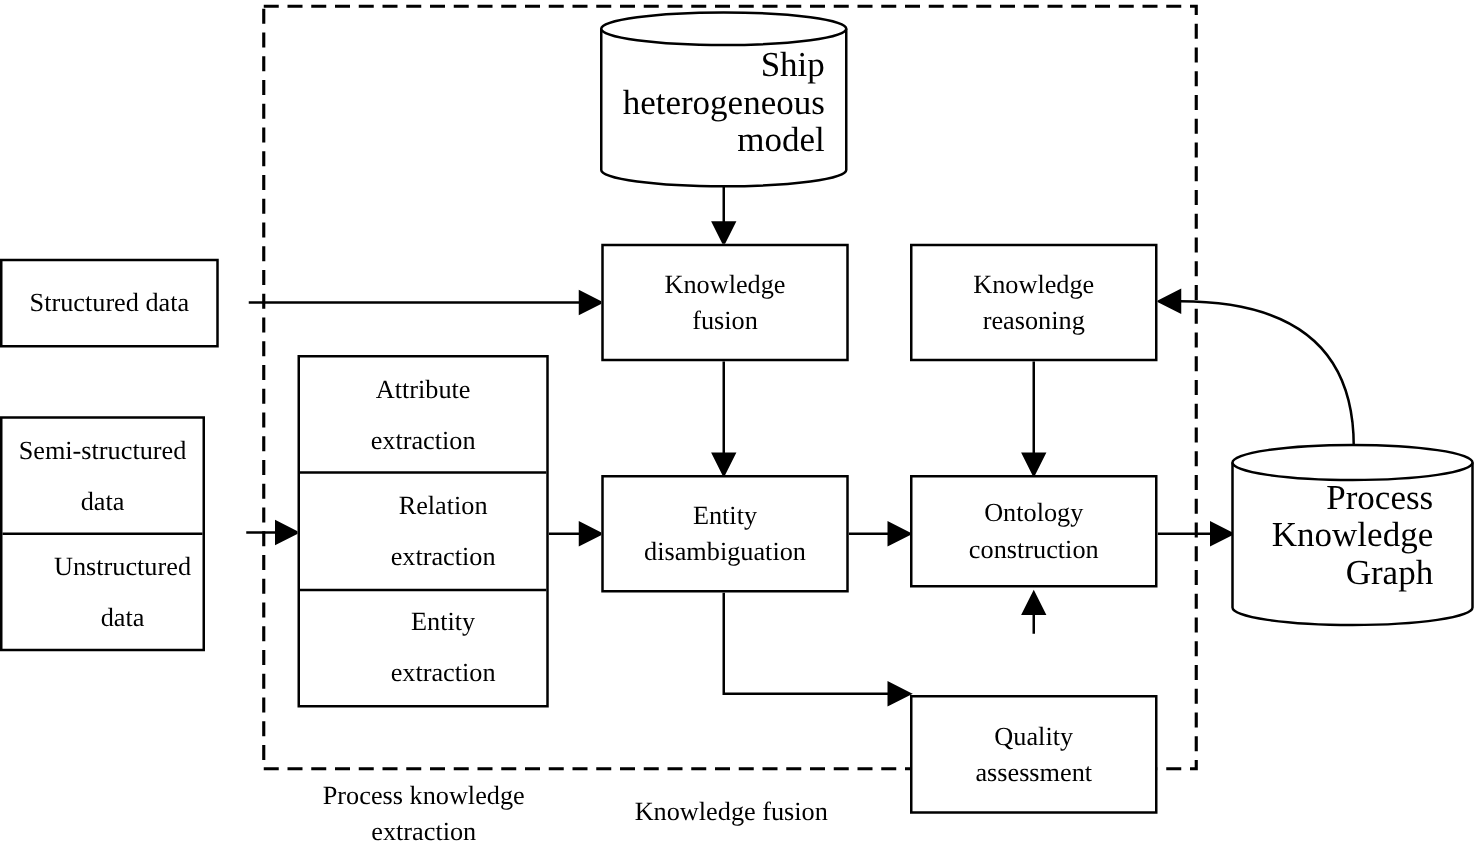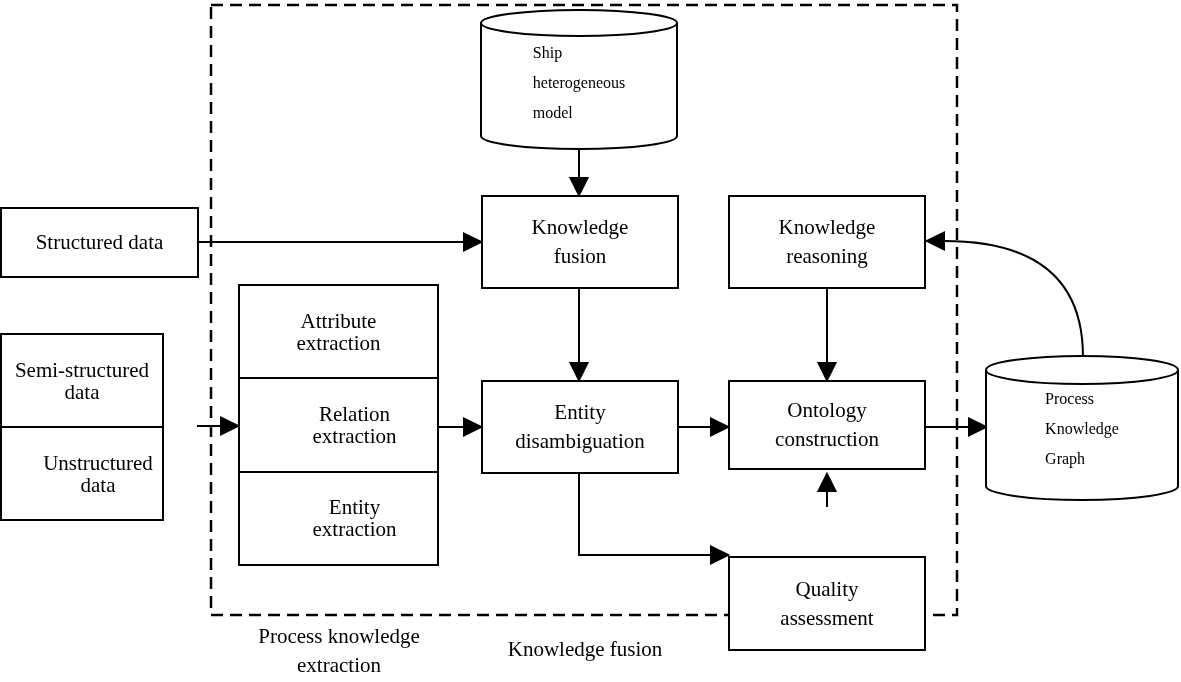--- a/index.html
+++ b/index.html
@@ -12,26 +12,26 @@
     position:absolute; box-sizing:border-box; border:2px solid #000; background:#fff;
     display:flex; align-items:center; justify-content:center; text-align:center;
     white-space:pre-line; font-size:21px; line-height:29px;
   }
   .stackbox {
     position:absolute; box-sizing:border-box; border:2px solid #000; background:#fff;
     display:flex; flex-direction:column;
   }
   .cell {
     flex:1; display:flex; align-items:center; justify-content:center; text-align:center;
-    white-space:pre-line; font-size:21px; line-height:22px;
+    white-space:pre-line; font-size:21px; line-height:41px;
   }
   .cell + .cell { border-top:2px solid #000;padding-left:32px; }
   .cyl-text {
     position:absolute; display:flex; align-items:center; justify-content:center;
-    text-align:left; white-space:pre-line; font-size:16px; line-height:30px;
+    text-align:right; white-space:pre-line; font-size:28px; line-height:30px;
     background:transparent; pointer-events:none;
   }
   .region-label {
     position:absolute; text-align:center; white-space:pre-line;
     font-size:21px; line-height:29px;
   }
 </style>
 </head>
 <body>
 
@@ -99,21 +99,21 @@
     </g>
   </svg>
 
   <div class="cyl-text" style="left:483px; top:30px; width:192px; height:105px;">Ship
 heterogeneous
 model</div>
   <div class="cyl-text" style="left:988px; top:375px; width:188px; height:108px;">Process
 Knowledge
 Graph</div>
 
-  <div class="box" style="left:0; top:207px; width:199px; height:71px;">Structured data</div>
+  <div class="box" style="left:0; top:207px; width:175px; height:71px;">Structured data</div>
 
   <div class="stackbox" style="left:0; top:333px; width:164px; height:188px;">
     <div class="cell">Semi-structured
 data</div>
     <div class="cell">Unstructured
 data</div>
   </div>
 
   <div class="stackbox" style="left:238px; top:284px; width:201px; height:282px;">
     <div class="cell">Attribute

